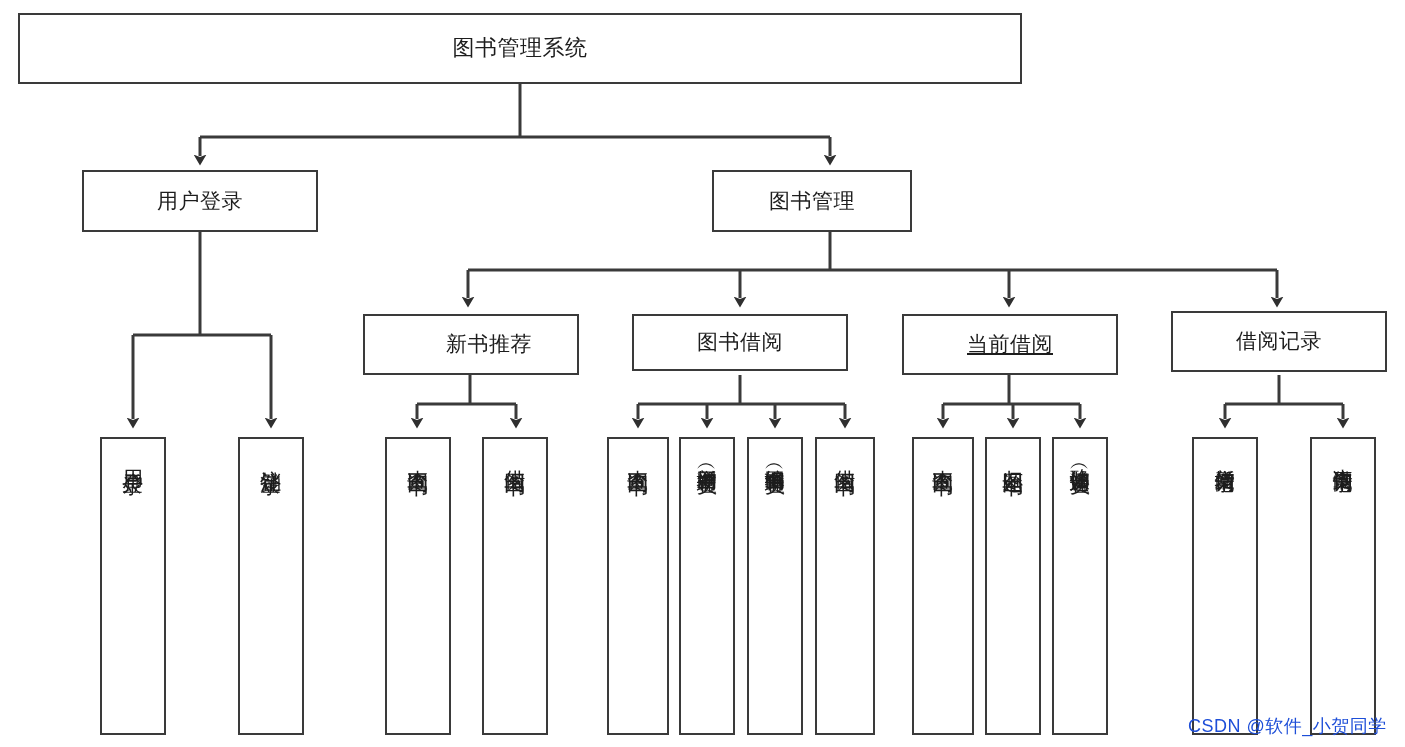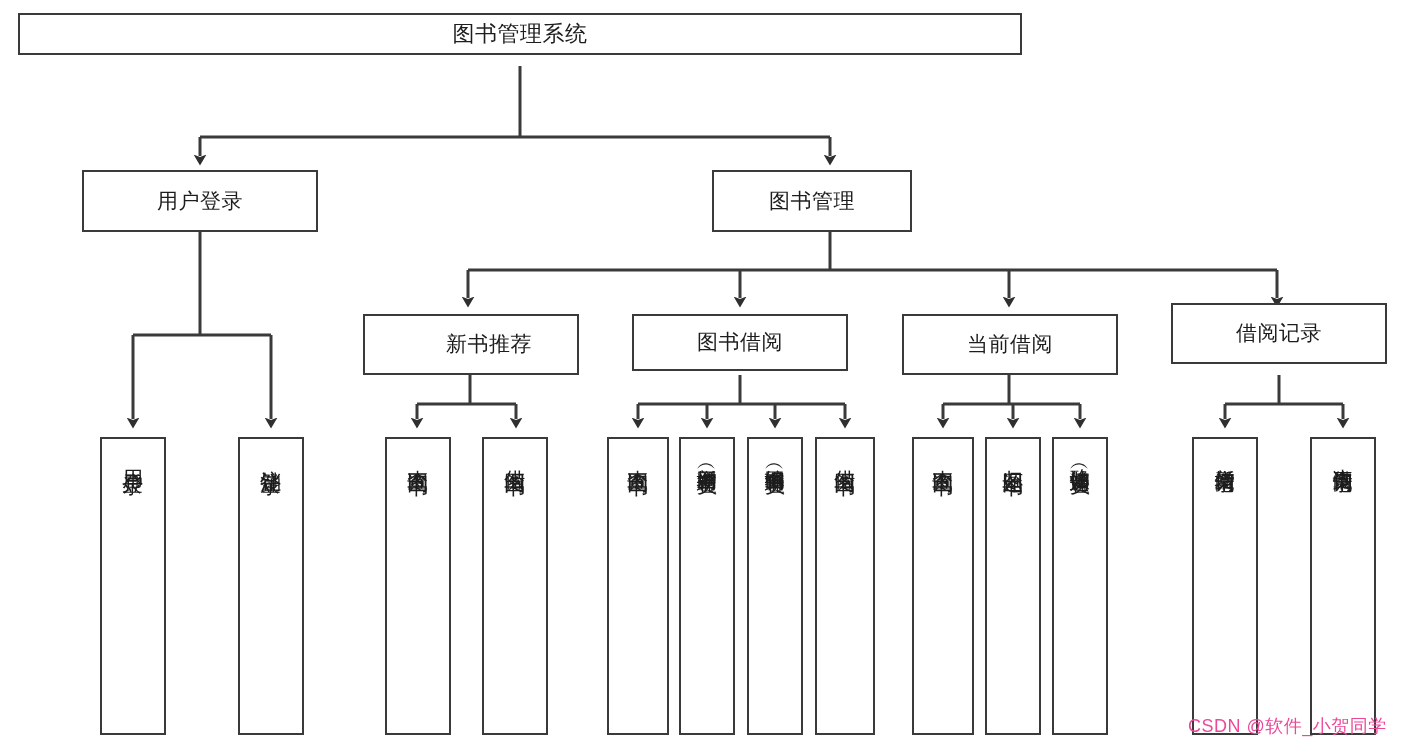--- a/index.html
+++ b/index.html
@@ -47,21 +47,21 @@
     line-height:1.12;
     letter-spacing:2px;
     white-space:nowrap;
   }
   .node.v.tight .label{font-size:20px;letter-spacing:1px;}
 
   #watermark{
     position:absolute;
     left:1188px;top:714px;
     font-size:18px;
-    color:#ec4899;
+    color:#1d4ed8;
     white-space:nowrap;
     letter-spacing:0.5px;
     font-family:"Liberation Sans","DejaVu Sans",sans-serif;
   }
 </style>
 </head>
 <body>
 
 <div id="canvas">
 
@@ -108,41 +108,41 @@
       <path d="M1013,404 L1013,419" marker-end="url(#arw)"></path>
       <path d="M1080,404 L1080,419" marker-end="url(#arw)"></path>
 
       <path d="M1279,375 L1279,404"></path>
       <path d="M1225,404 L1343,404"></path>
       <path d="M1225,404 L1225,419" marker-end="url(#arw)"></path>
       <path d="M1343,404 L1343,419" marker-end="url(#arw)"></path>
     </g>
   </svg>
 
-  <div class="node h root" id="n-root" style="left: 18px; top: 13px; width: 1004px; height: 42px;">
+  <div class="node h root" id="n-root" style="left: 18px; top: 13px; width: 1004px; height: 71px;">
     <span class="label">图书管理系统</span>
   </div>
 
   <div class="node h" id="n-l2-0" style="left: 82px; top: 170px; width: 236px; height: 62px;">
     <span class="label">用户登录</span>
   </div>
   <div class="node h" id="n-l2-1" style="left: 712px; top: 170px; width: 200px; height: 62px;">
     <span class="label">图书管理</span>
   </div>
 
   <div class="node h" id="n-l3-0" style="left: 363px; top: 314px; width: 216px; height: 61px; padding-left: 36px;">
     <span class="label">新书推荐</span>
   </div>
   <div class="node h" id="n-l3-1" style="left: 632px; top: 314px; width: 216px; height: 57px;">
     <span class="label">图书借阅</span>
   </div>
-  <div class="node h" id="n-l3-2" style="left: 902px; top: 314px; width: 216px; height: 61px;">
+  <div class="node h" id="n-l3-2" style="left: 902px; top: 314px; width: 216px; height: 61px; text-decoration: underline;">
     <span class="label">当前借阅</span>
   </div>
-  <div class="node h" id="n-l3-3" style="left: 1171px; top: 303px; width: 216px; height: 61px;">
+  <div class="node h" id="n-l3-3" style="left: 1171px; top: 311px; width: 216px; height: 61px;">
     <span class="label">借阅记录</span>
   </div>
 
   <div class="node v" id="n-lf-0" style="left: 100px; top: 437px; width: 66px; height: 298px;">
     <span class="label">用户登录</span>
   </div>
   <div class="node v" id="n-lf-1" style="left: 238px; top: 437px; width: 66px; height: 298px;">
     <span class="label">注销登录</span>
   </div>
   <div class="node v" id="n-lf-2" style="left: 385px; top: 437px; width: 66px; height: 298px;">

